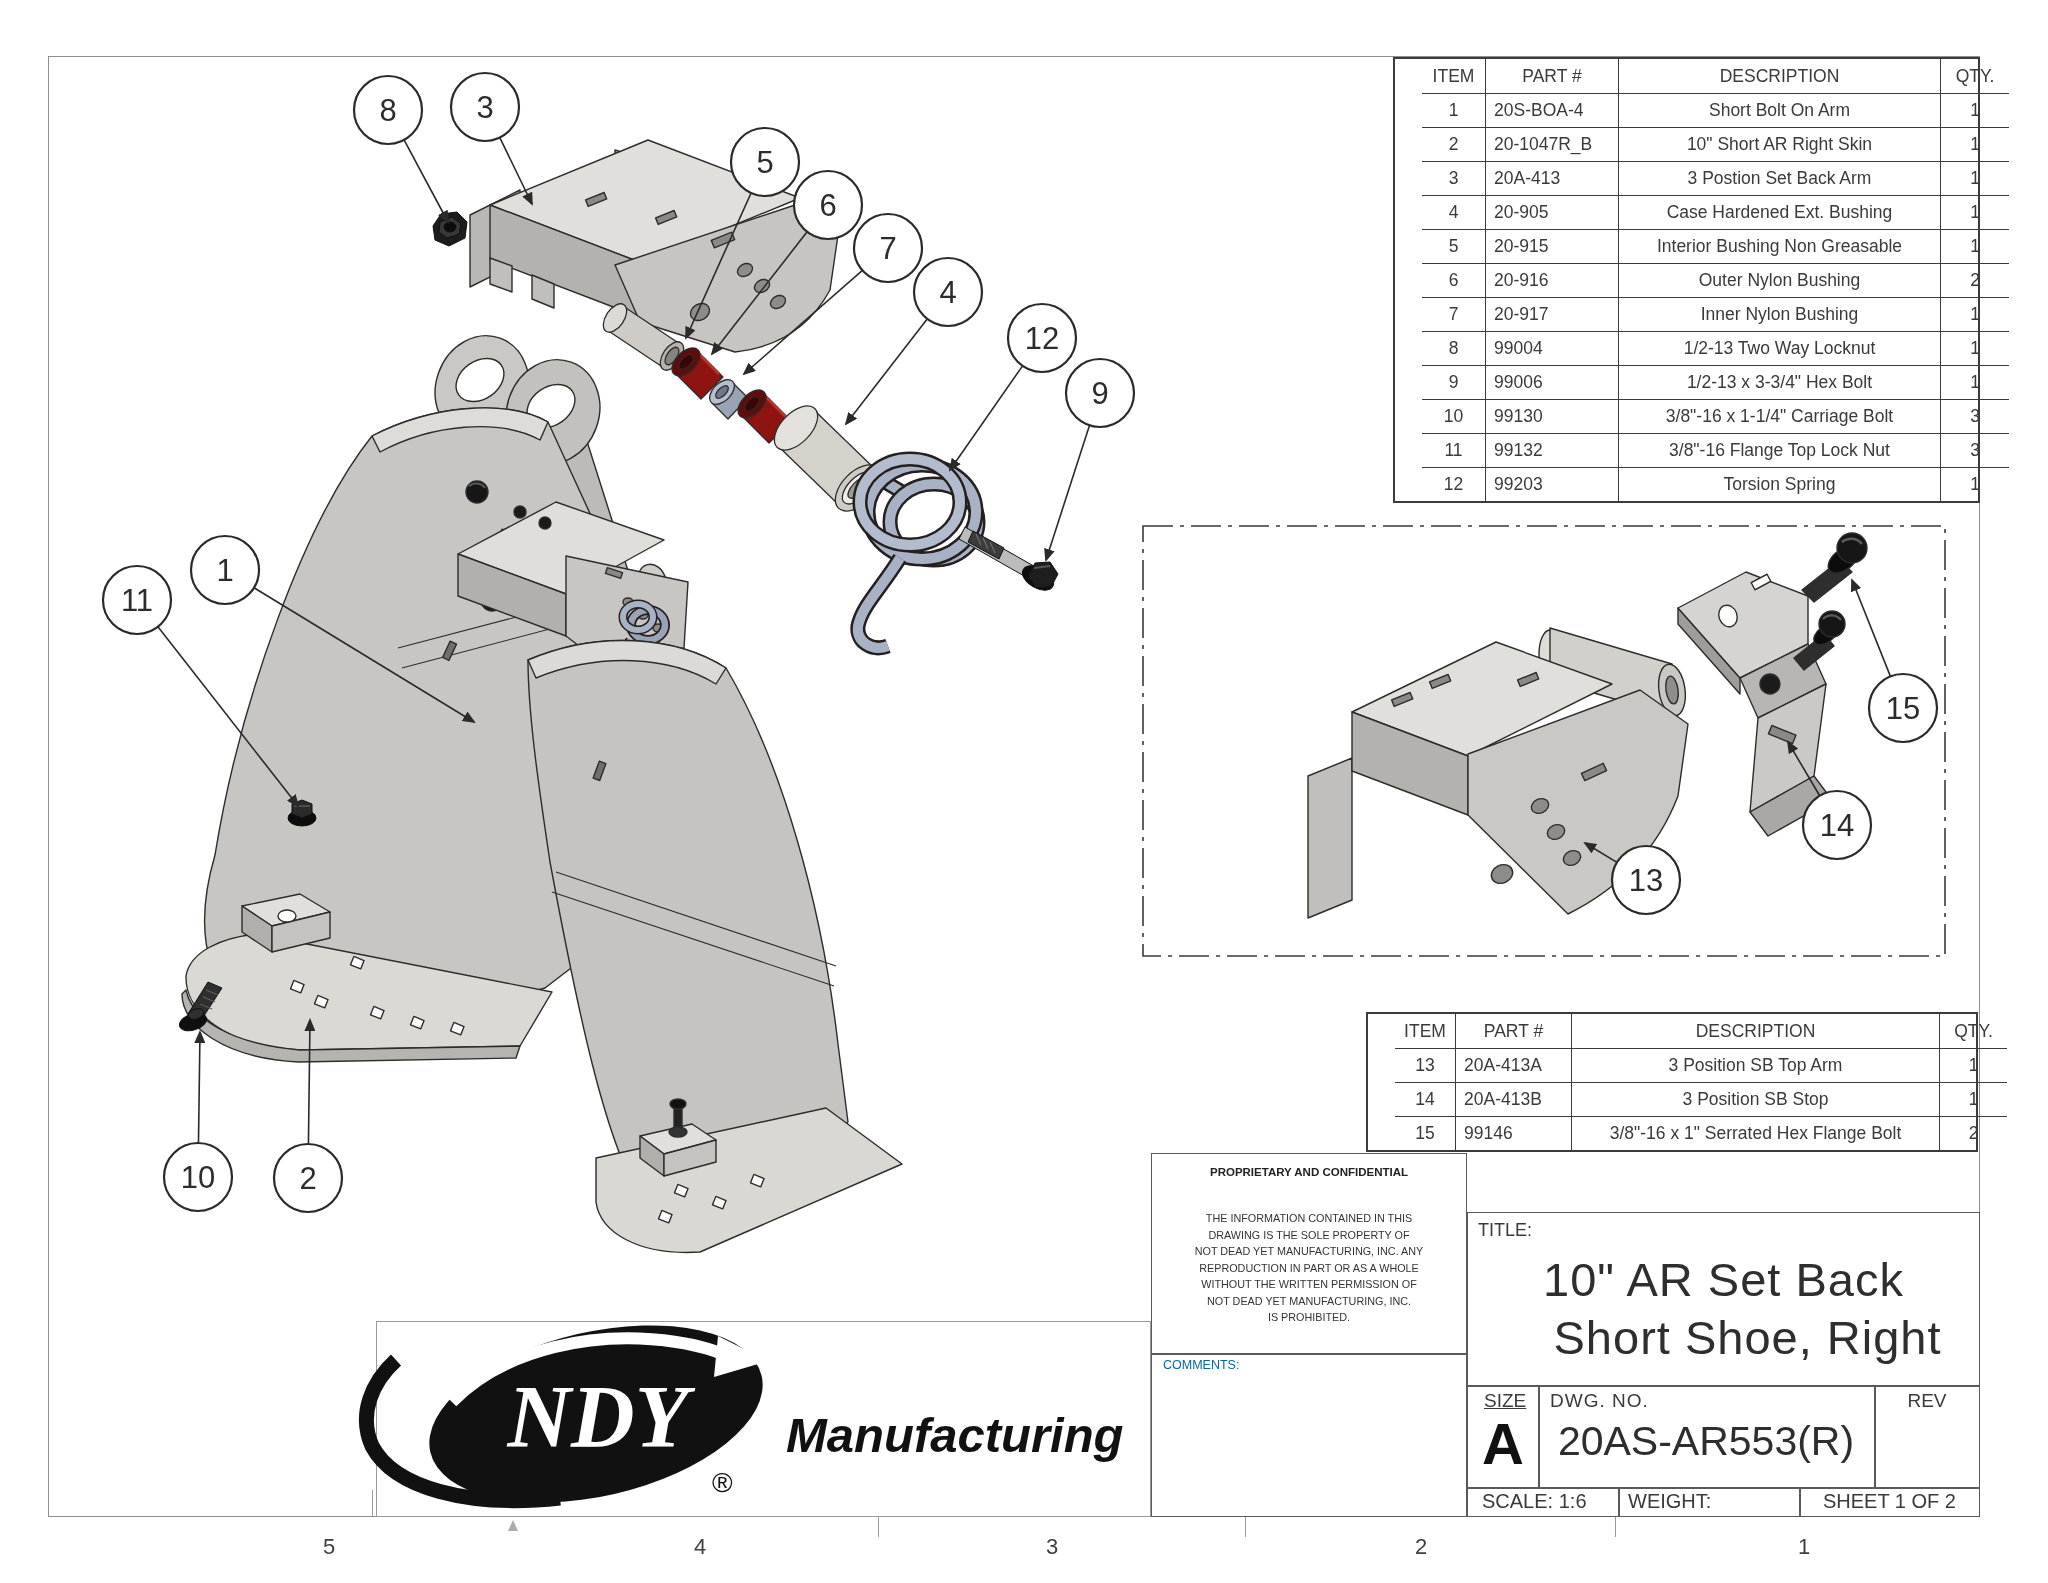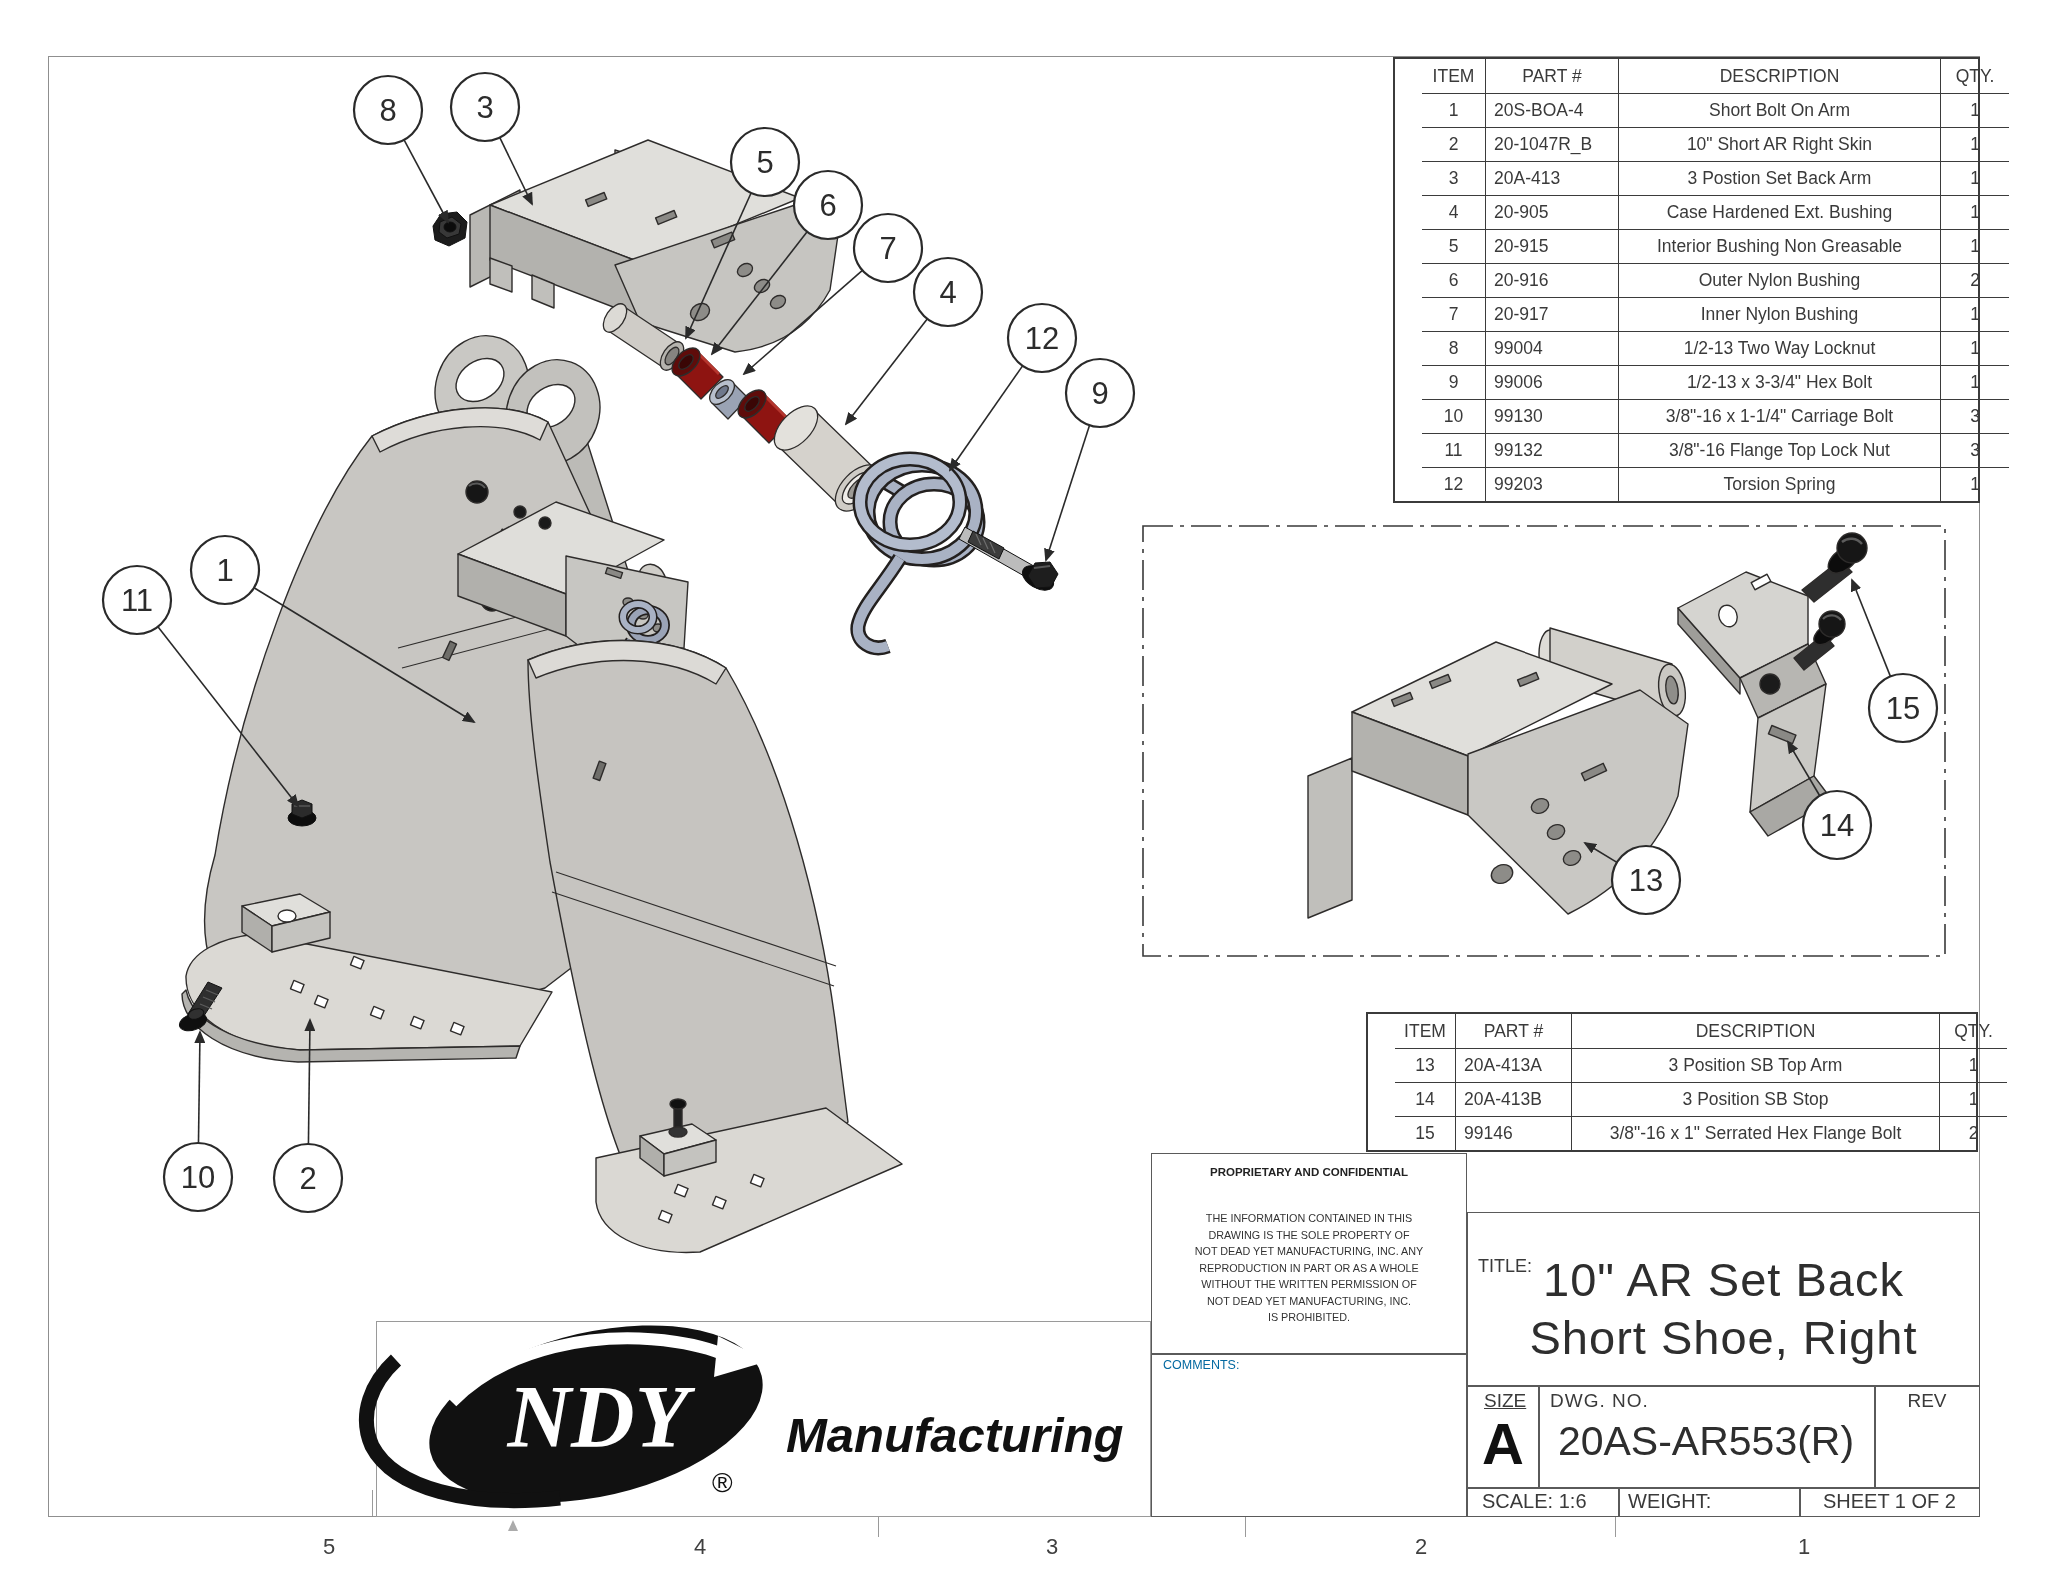--- a/index.html
+++ b/index.html
@@ -19,23 +19,23 @@
   .bom .cell.hdr{justify-content:center;padding-left:0;}
   #detail-caption{left:1154px;top:538px;font-size:27px;color:#2e2e2e;letter-spacing:.5px;}
   
   .tbline{position:absolute;background:#3b3b3b;}
   .lbl{position:absolute;color:#3a3a3a;}
   #prop-box{left:1151px;top:1153px;width:316px;height:364px;border:1.5px solid #5a5a5a;box-sizing:border-box;}
   #prop-heading{left:1151px;top:1166px;width:316px;text-align:center;font-size:11.5px;font-weight:bold;color:#222;}
   #prop-body{left:1156px;top:1210px;width:306px;text-align:center;font-size:10.8px;line-height:16.5px;color:#333;}
   #comments-label{left:1163px;top:1358px;font-size:12.5px;color:#0369a1;}
   #titleblock-outline{left:1467px;top:1212px;width:513px;height:305px;border:1.5px solid #5a5a5a;box-sizing:border-box;}
-  #title-label{left:1478px;top:1220px;font-size:18px;margin-top:36px;}
+  #title-label{left:1478px;top:1220px;font-size:18px;}
   #title-line1{left:1467px;top:1252px;width:513px;text-align:center;font-size:47px;letter-spacing:1px;color:#2e2e2e;}
-  #title-line2{left:1467px;top:1310px;width:513px;text-align:center;font-size:47px;letter-spacing:1px;color:#2e2e2e;}
+  #title-line2{left:1467px;top:1310px;width:513px;text-align:center;font-size:47px;letter-spacing:1px;color:#2e2e2e;padding-left:24px;}
   #size-label{left:1484px;top:1390px;font-size:19px;text-decoration:underline;}
   #size-value{left:1467px;top:1410px;width:72px;text-align:center;font-size:58px;font-weight:bold;color:#111;}
   #dwg-label{left:1550px;top:1390px;font-size:19px;letter-spacing:1px;}
   #dwg-value{left:1538px;top:1418px;width:336px;text-align:center;font-size:41px;color:#2e2e2e;}
   #rev-label{left:1874px;top:1390px;width:106px;text-align:center;font-size:19px;}
   #scale-label{left:1482px;top:1490px;font-size:20px;}
   #weight-label{left:1628px;top:1490px;font-size:20px;}
   #sheet-label{left:1799px;top:1490px;width:181px;text-align:center;font-size:20px;}
   
   #logo-box{left:376px;top:1321px;width:775px;height:196px;border:1.25px solid #9a9a9a;box-sizing:border-box;}

